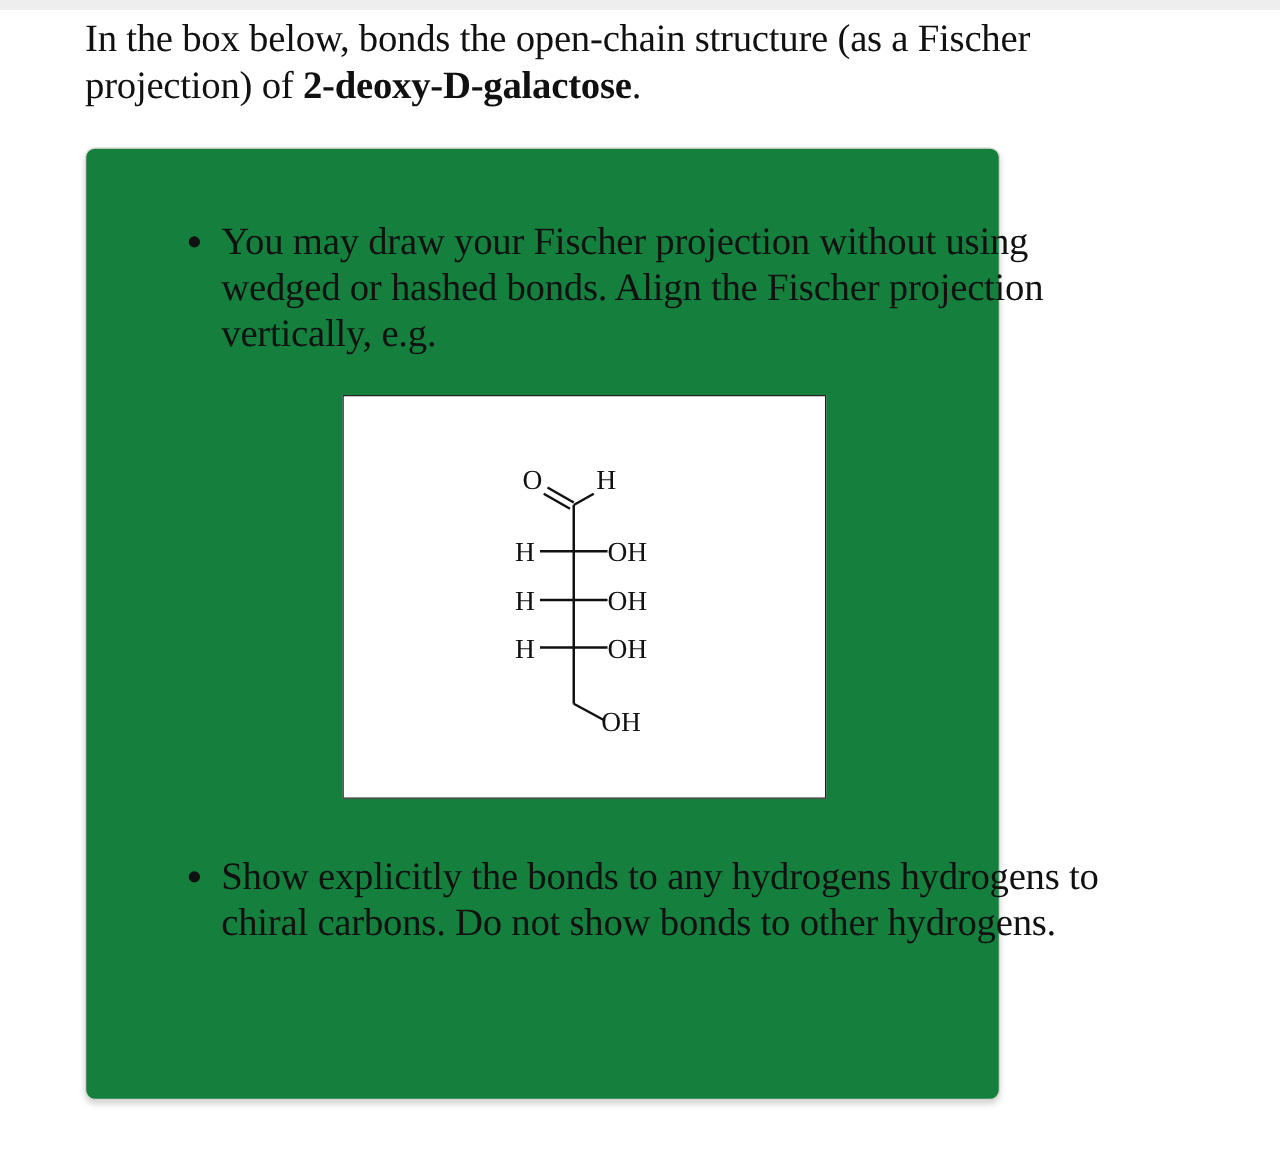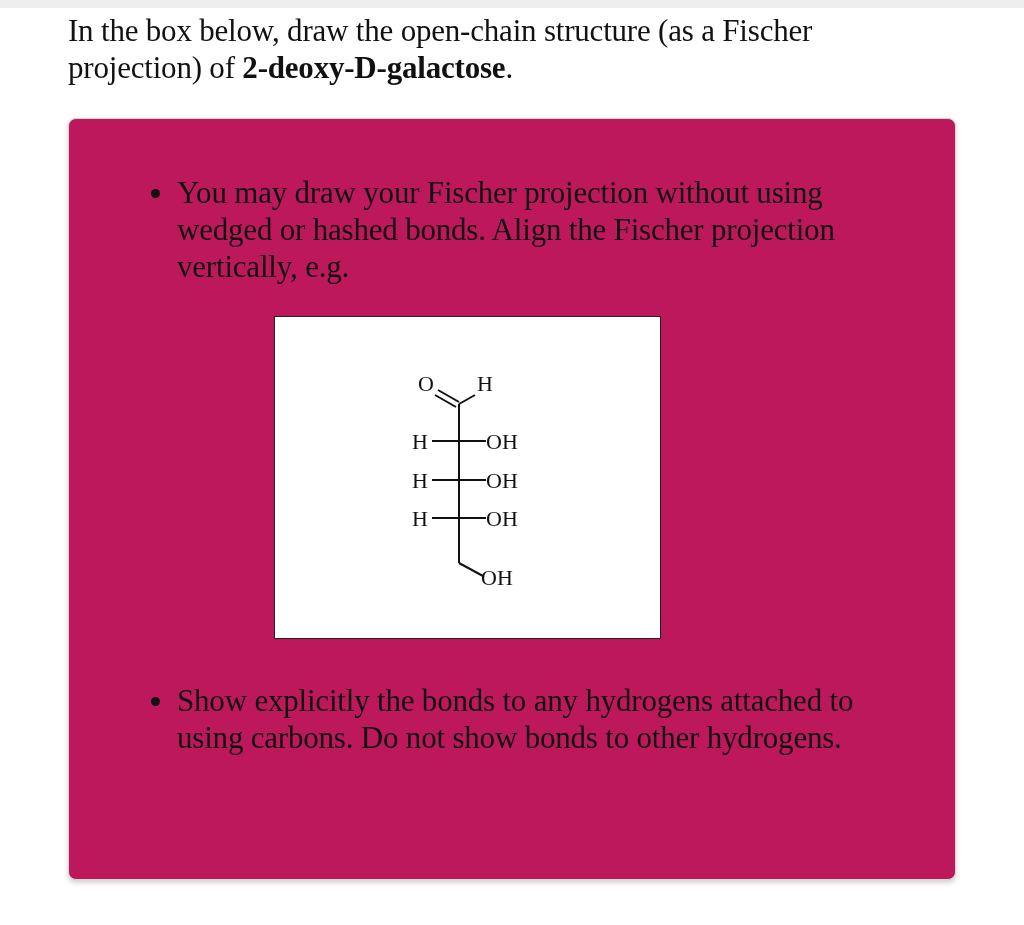--- a/index.html
+++ b/index.html
@@ -7,22 +7,22 @@
     width: 1024px; height: 925px; background: #ffffff; position: relative; overflow: hidden;
     font-family: "Liberation Serif", "DejaVu Serif", serif; color: #111;
   }
   .topbar { position: absolute; left: 0; top: 0; width: 1024px; height: 8px; background: #eeeeee; }
   .question {
     position: absolute; left: 68px; top: 12px; width: 880px;
     font-size: 31px; line-height: 37px; letter-spacing: -0.2px;
   }
   .question b { font-weight: bold; }
   .panel {
-    position: absolute; left: 68px; top: 118px; width: 888px; height: 762px;
-    background: #be185d; border: 1px solid #d6d6d2; border-radius: 8px;
+    position: absolute; left: 68px; top: 118px; width: 732px; height: 762px;
+    background: #15803d; border: 1px solid #d6d6d2; border-radius: 8px;
     box-shadow: 0 3px 5px rgba(0,0,0,0.18); box-sizing: border-box;
   }
   ul.bullets { margin: 0; padding: 0; list-style: none; position: absolute; left: 80px; width: 730px; }
   ul.bullets li {
     position: relative; font-size: 31px; line-height: 37px; padding-left: 28px; letter-spacing: -0.2px;
   }
   ul.bullets li::before {
     content: ""; position: absolute; left: 2px; top: 15px; width: 9px; height: 9px; border-radius: 50%; background: #111;
   }
   .b1 { top: 55px; }
@@ -32,21 +32,21 @@
     background: #fff; border: 1.5px solid #222; box-sizing: border-box;
   }
   .example-box svg { position: absolute; left: 0; top: 0; }
   .lbl { font-family: "Liberation Serif", "DejaVu Serif", serif; font-size: 22px; fill: #111; }
 </style>
 </head>
 <body>
 
 <div class="topbar"></div>
 
-<div class="question"><span>In the box below, draw the open-chain structure (as a Fischer projection) of </span><b>2-deoxy-D-galactose</b><span>.</span></div>
+<div class="question"><span>In the box below, bonds the open-chain structure (as a Fischer projection) of </span><b>2-deoxy-D-galactose</b><span>.</span></div>
 
 <div class="panel">
   <ul class="bullets b1">
     <li>You may draw your Fischer projection without using wedged or hashed bonds. Align the Fischer projection vertically, e.g.</li>
   </ul>
 
   <div class="example-box">
     <svg width="385" height="320" viewBox="0 0 385 320">
       <g stroke="#111" stroke-width="2" fill="none">
 
@@ -67,15 +67,15 @@
       <text class="lbl" x="211" y="132">OH</text>
       <text class="lbl" x="137" y="171">H</text>
       <text class="lbl" x="211" y="171">OH</text>
       <text class="lbl" x="137" y="209">H</text>
       <text class="lbl" x="211" y="209">OH</text>
       <text class="lbl" x="206" y="268">OH</text>
     </svg>
   </div>
 
   <ul class="bullets b2">
-    <li>Show explicitly the bonds to any hydrogens attached to using carbons. Do not show bonds to other hydrogens.</li>
+    <li>Show explicitly the bonds to any hydrogens hydrogens to chiral carbons. Do not show bonds to other hydrogens.</li>
   </ul>
 </div>
 
 </body></html>

